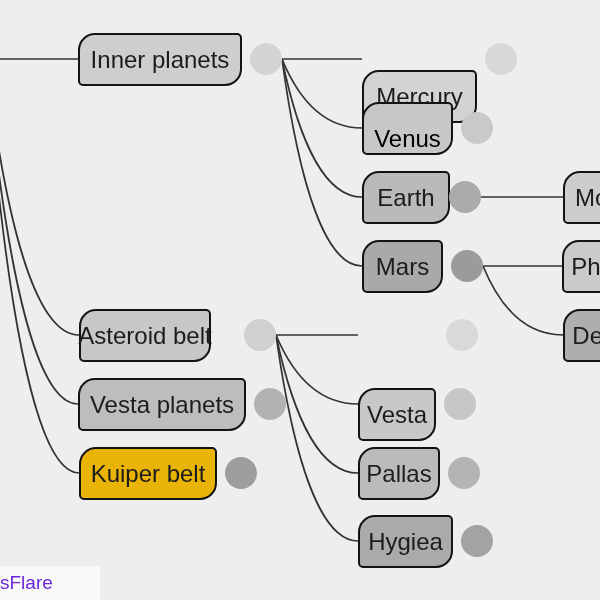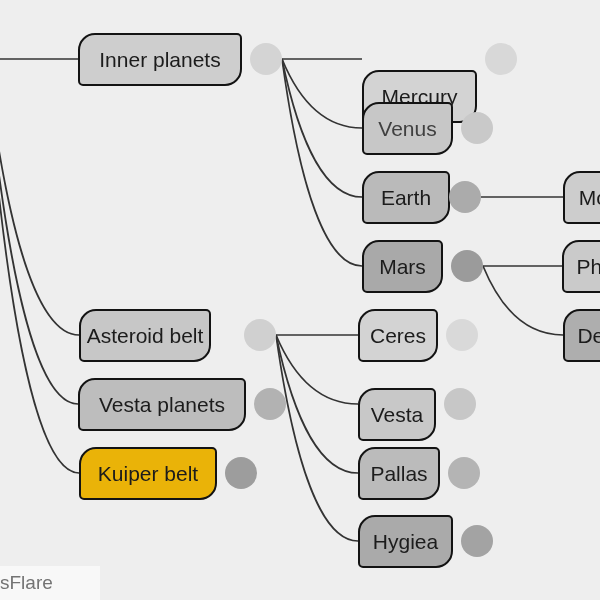--- a/index.html
+++ b/index.html
@@ -18,21 +18,21 @@
   }
   .tree-node {
     position: absolute;
     box-sizing: border-box;
     height: 53px;
     border: 2px solid #131313;
     border-radius: 17px 5px 17px 5px;
     display: flex;
     align-items: center;
     justify-content: center;
-    font-size: 21px;
+    font-size: 24px;
     color: #1c1c1c;
     white-space: nowrap;
     cursor: pointer;
   }
   .toggle-dot {
     position: absolute;
     border-radius: 50%;
     cursor: pointer;
   }
   .footer-bar {
@@ -40,21 +40,21 @@
     left: 0;
     top: 566px;
     width: 100px;
     height: 34px;
     background: #f8f8f8;
     display: flex;
     align-items: center;
   }
   .footer-bar span {
     font-size: 19px;
-    color: #737373;
+    color: #6d28d9;
     margin-left: 0px;
   }
 </style>
 </head>
 <body>
 
 <div class="stage" style="background: rgb(238, 238, 238);">
   <svg class="links" width="600" height="600" viewBox="0 0 600 600">
       <path d="M -14 59 L 78 59" fill="none" stroke="#333333" stroke-width="1.7"></path>
       <path d="M -14 59 C 6.5 230.1, 37.1 335, 79 335" fill="none" stroke="#333333" stroke-width="1.7"></path>
@@ -88,35 +88,32 @@
     </div>
     <div class="toggle-dot" style="left: 254px; top: 388px; width: 32px; height: 32px; background: rgb(178, 178, 178);"></div>
     <div class="tree-node" style="left: 79px; top: 447px; width: 138px; background: #eab308; border-color: rgb(19, 19, 19); color: rgb(28, 28, 28);">
       <span>Kuiper belt</span>
     </div>
     <div class="toggle-dot" style="left: 225px; top: 457px; width: 32px; height: 32px; background: rgb(157, 157, 157);"></div>
     <div class="tree-node" style="left: 362px; top: 33px; width: 115px; background: rgb(211, 211, 211); border-color: rgb(19, 19, 19); color: rgb(28, 28, 28); margin-top: 37px;">
       <span>Mercury</span>
     </div>
     <div class="toggle-dot" style="left: 485px; top: 43px; width: 32px; height: 32px; background: rgb(216, 216, 216);"></div>
-    <div class="tree-node" style="left: 362px; top: 102px; width: 91px; background: rgb(199, 199, 199); border-color: rgb(19, 19, 19); color: #404040;">
+    <div class="tree-node" style="left: 362px; top: 102px; width: 91px; background: rgb(199, 199, 199); border-color: rgb(19, 19, 19); color: #000000; align-items: flex-end;">
       <span>Venus</span>
     </div>
     <div class="toggle-dot" style="left: 461px; top: 112px; width: 32px; height: 32px; background: rgb(201, 201, 201);"></div>
     <div class="tree-node" style="left: 362px; top: 171px; width: 88px; background: rgb(186, 186, 186); border-color: rgb(19, 19, 19); color: rgb(28, 28, 28);">
       <span>Earth</span>
     </div>
     <div class="toggle-dot" style="left: 449px; top: 181px; width: 32px; height: 32px; background: rgb(171, 171, 171);"></div>
     <div class="tree-node" style="left: 362px; top: 240px; width: 81px; background: rgb(169, 169, 169); border-color: rgb(19, 19, 19); color: rgb(28, 28, 28);">
       <span>Mars</span>
     </div>
     <div class="toggle-dot" style="left: 451px; top: 250px; width: 32px; height: 32px; background: rgb(155, 155, 155);"></div>
-    <div class="tree-node" style="left: 358px; top: 309px; width: 80px; background: rgb(211, 211, 211); border-color: rgb(19, 19, 19); color: rgb(28, 28, 28);">
-      <span>Ceres</span>
-    </div>
     <div class="toggle-dot" style="left: 446px; top: 319px; width: 32px; height: 32px; background: rgb(217, 217, 217);"></div>
     <div class="tree-node" style="left: 358px; top: 388px; width: 78px; background: rgb(200, 200, 200); border-color: rgb(19, 19, 19); color: rgb(28, 28, 28);">
       <span>Vesta</span>
     </div>
     <div class="toggle-dot" style="left: 444px; top: 388px; width: 32px; height: 32px; background: rgb(199, 199, 199);"></div>
     <div class="tree-node" style="left: 358px; top: 447px; width: 82px; background: rgb(187, 187, 187); border-color: rgb(19, 19, 19); color: rgb(28, 28, 28);">
       <span>Pallas</span>
     </div>
     <div class="toggle-dot" style="left: 448px; top: 457px; width: 32px; height: 32px; background: rgb(180, 180, 180);"></div>
     <div class="tree-node" style="left: 358px; top: 515px; width: 95px; background: rgb(170, 170, 170); border-color: rgb(19, 19, 19); color: rgb(28, 28, 28);">

